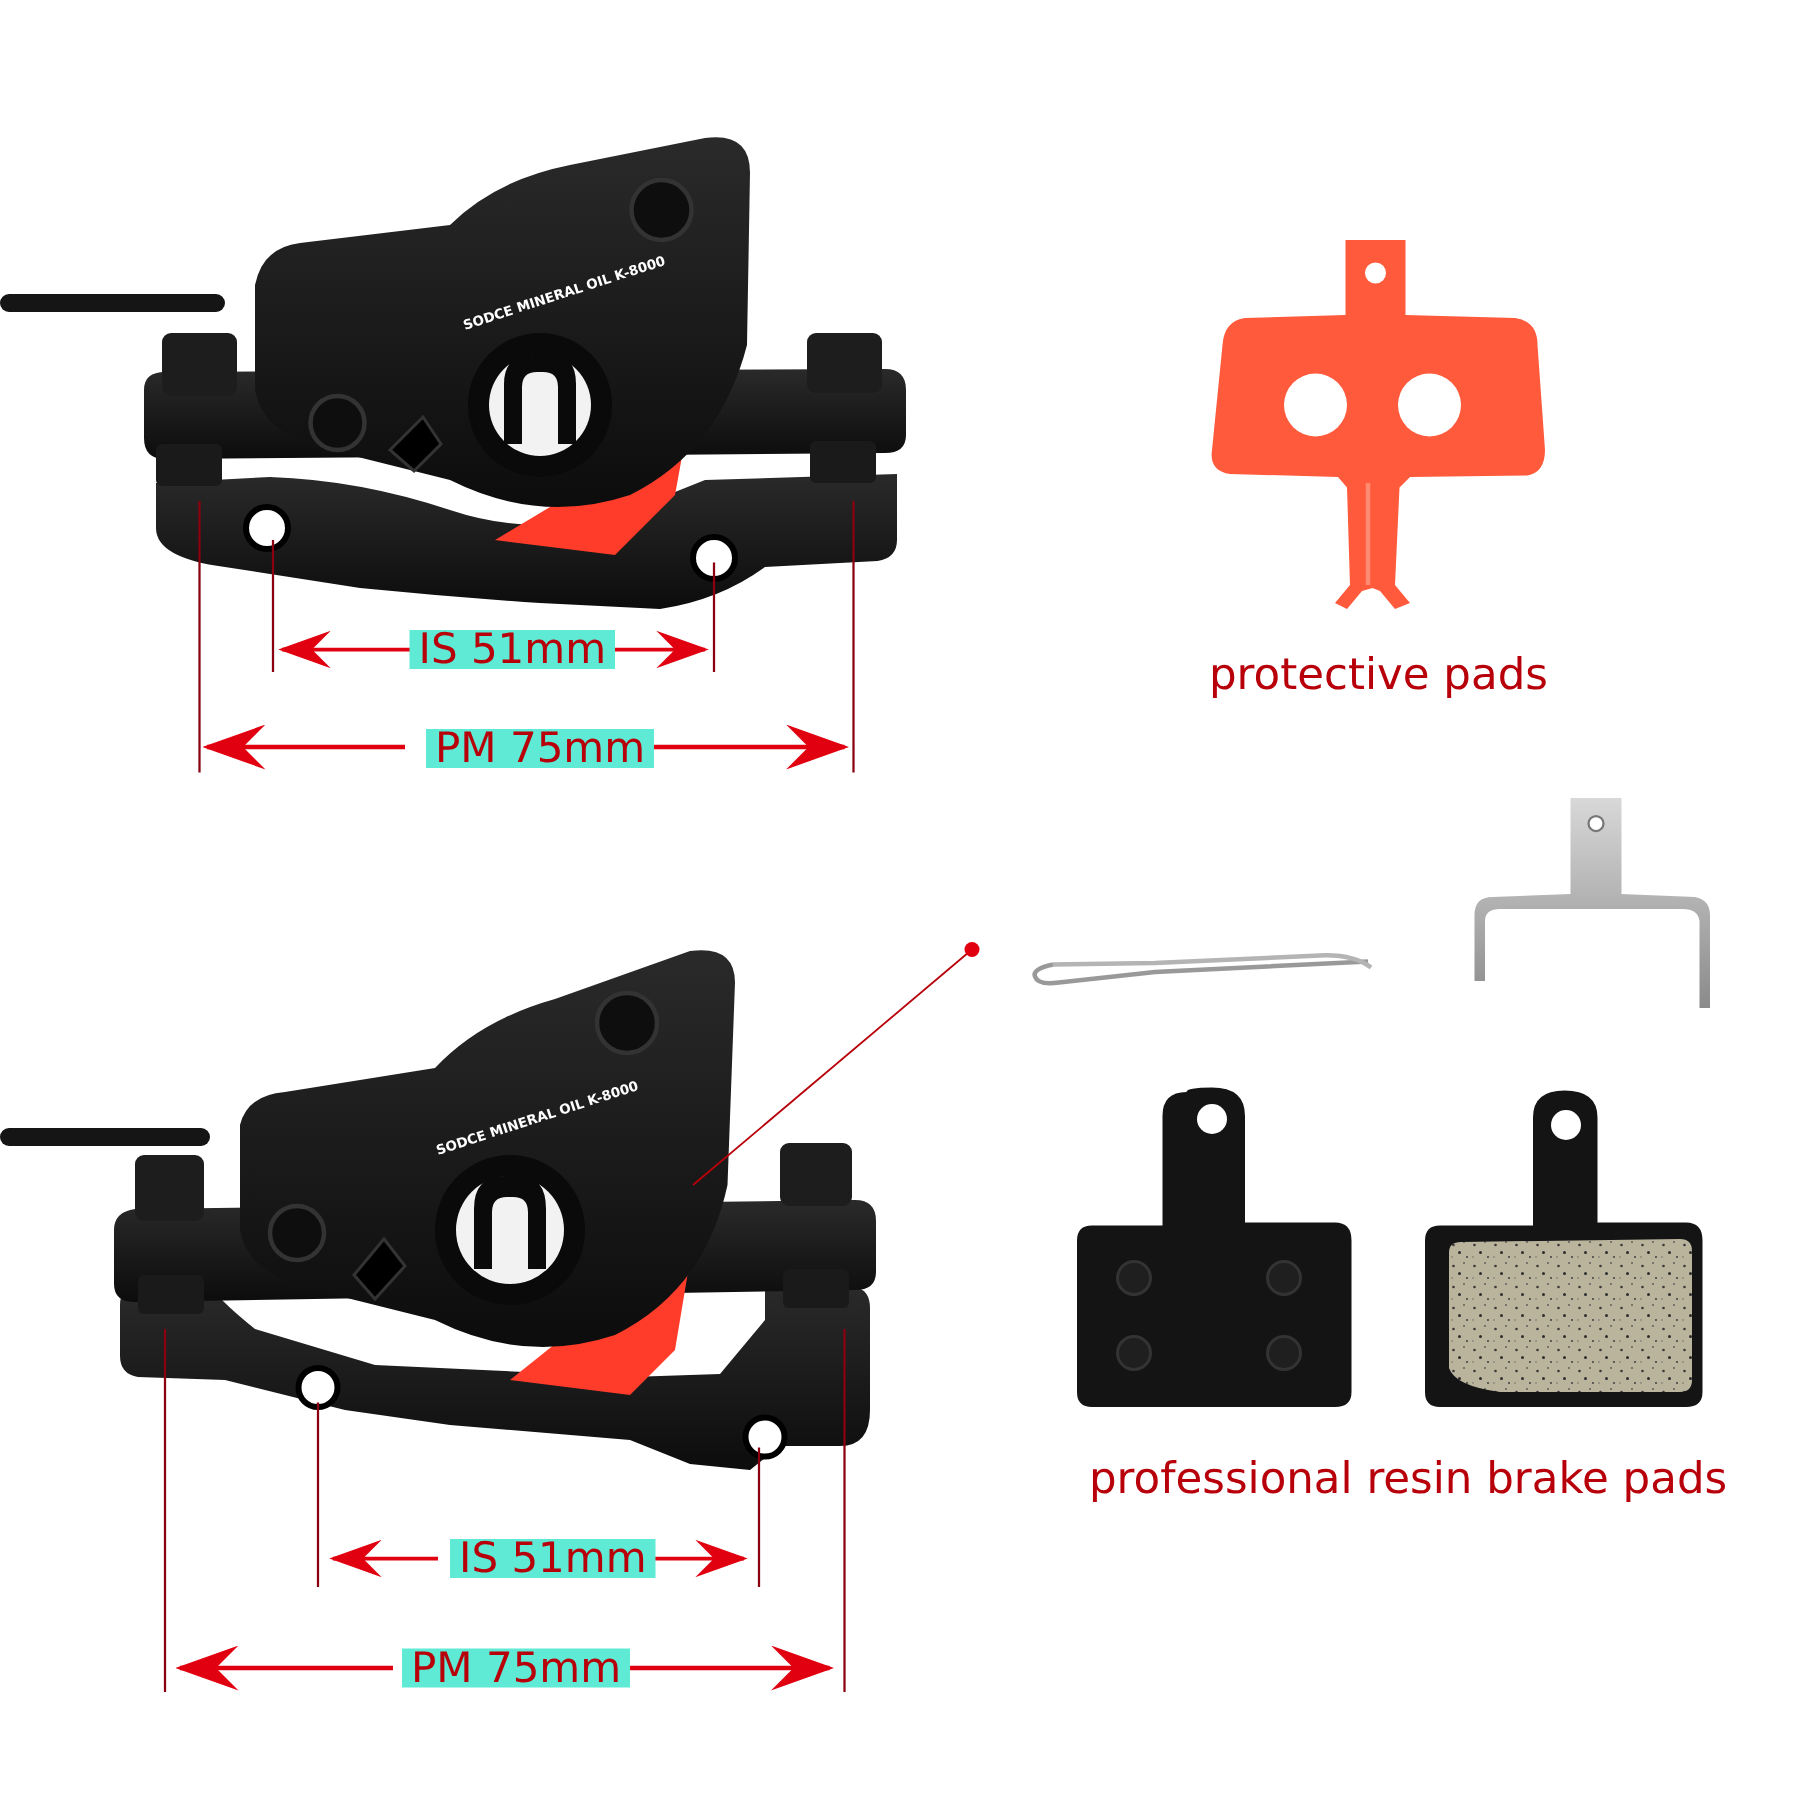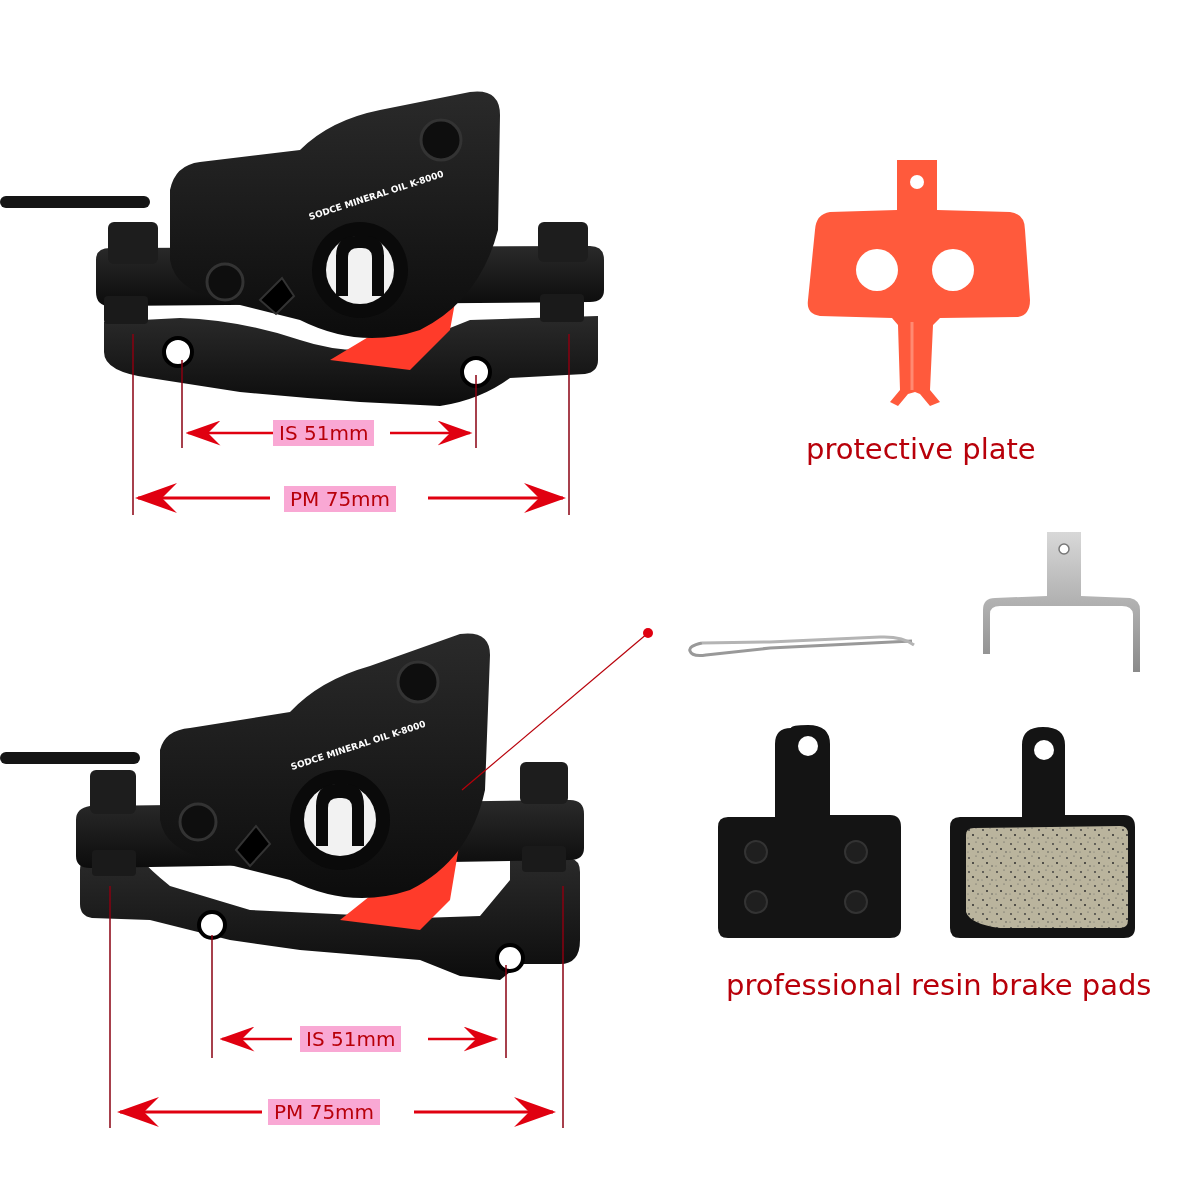--- a/index.html
+++ b/index.html
@@ -1,19 +1,19 @@
 <!DOCTYPE html>
 <html><head>
 <meta charset="utf-8">
 <style>
   html, body { margin:0; padding:0; background:#ffffff; }
   body { width:1200px; height:1200px; position:relative; overflow:hidden; font-family:"DejaVu Sans", sans-serif; }
   .layer { position:absolute; left:0; top:0; width:1200px; height:1200px; }
   .label { position:absolute; color:#b8000a; white-space:nowrap; font-family:"DejaVu Sans", sans-serif; }
-  .dim { font-size:20px; background:#f9a8d4; padding:0 6px; line-height:26px; }
+  .dim { font-size:28px; background:#5eead4; padding:0 6px; line-height:26px; }
   .caption { font-size:29px; line-height:34px; }
 </style>
 </head>
 <body>
 
 <svg class="layer" viewBox="0 0 1200 1200" xmlns="http://www.w3.org/2000/svg">
   <defs>
     <linearGradient id="blk" x1="0" y1="0" x2="0" y2="1">
       <stop offset="0" stop-color="#2a2a2a"></stop>
       <stop offset="1" stop-color="#0c0c0c"></stop>
@@ -154,18 +154,18 @@
   <g>
     <path d="M1043,727 Q1065,727 1065,745 L1065,815 L1124,815 Q1135,815 1135,827 L1135,928 Q1135,938 1124,938 L960,938 Q950,938 950,928 L950,827 Q950,817 960,817 L1022,817 L1022,745 Q1022,727 1043,727 Z" fill="#141414"></path>
     <circle cx="1044" cy="750" r="10" fill="#fff"></circle>
     <path d="M966,835 Q966,828 974,828 L1120,826 Q1128,826 1128,834 L1128,920 Q1128,928 1120,928 L1000,928 Q970,924 966,912 Z" fill="url(#speckle)"></path>
   </g>
 </svg>
 
 <div class="label dim" style="left:273px; top:420px;">IS 51mm</div>
 <div class="label dim" style="left:284px; top:486px;">PM 75mm</div>
 
-<div class="label caption" style="left:806px; top:432px;">protective plate</div>
+<div class="label caption" style="left:806px; top:432px;">protective pads</div>
 
 <div class="label dim" style="left:300px; top:1026px;">IS 51mm</div>
 <div class="label dim" style="left:268px; top:1099px;">PM 75mm</div>
 
 <div class="label caption" style="left:726px; top:968px;">professional resin brake pads</div>
 
 </body></html>

